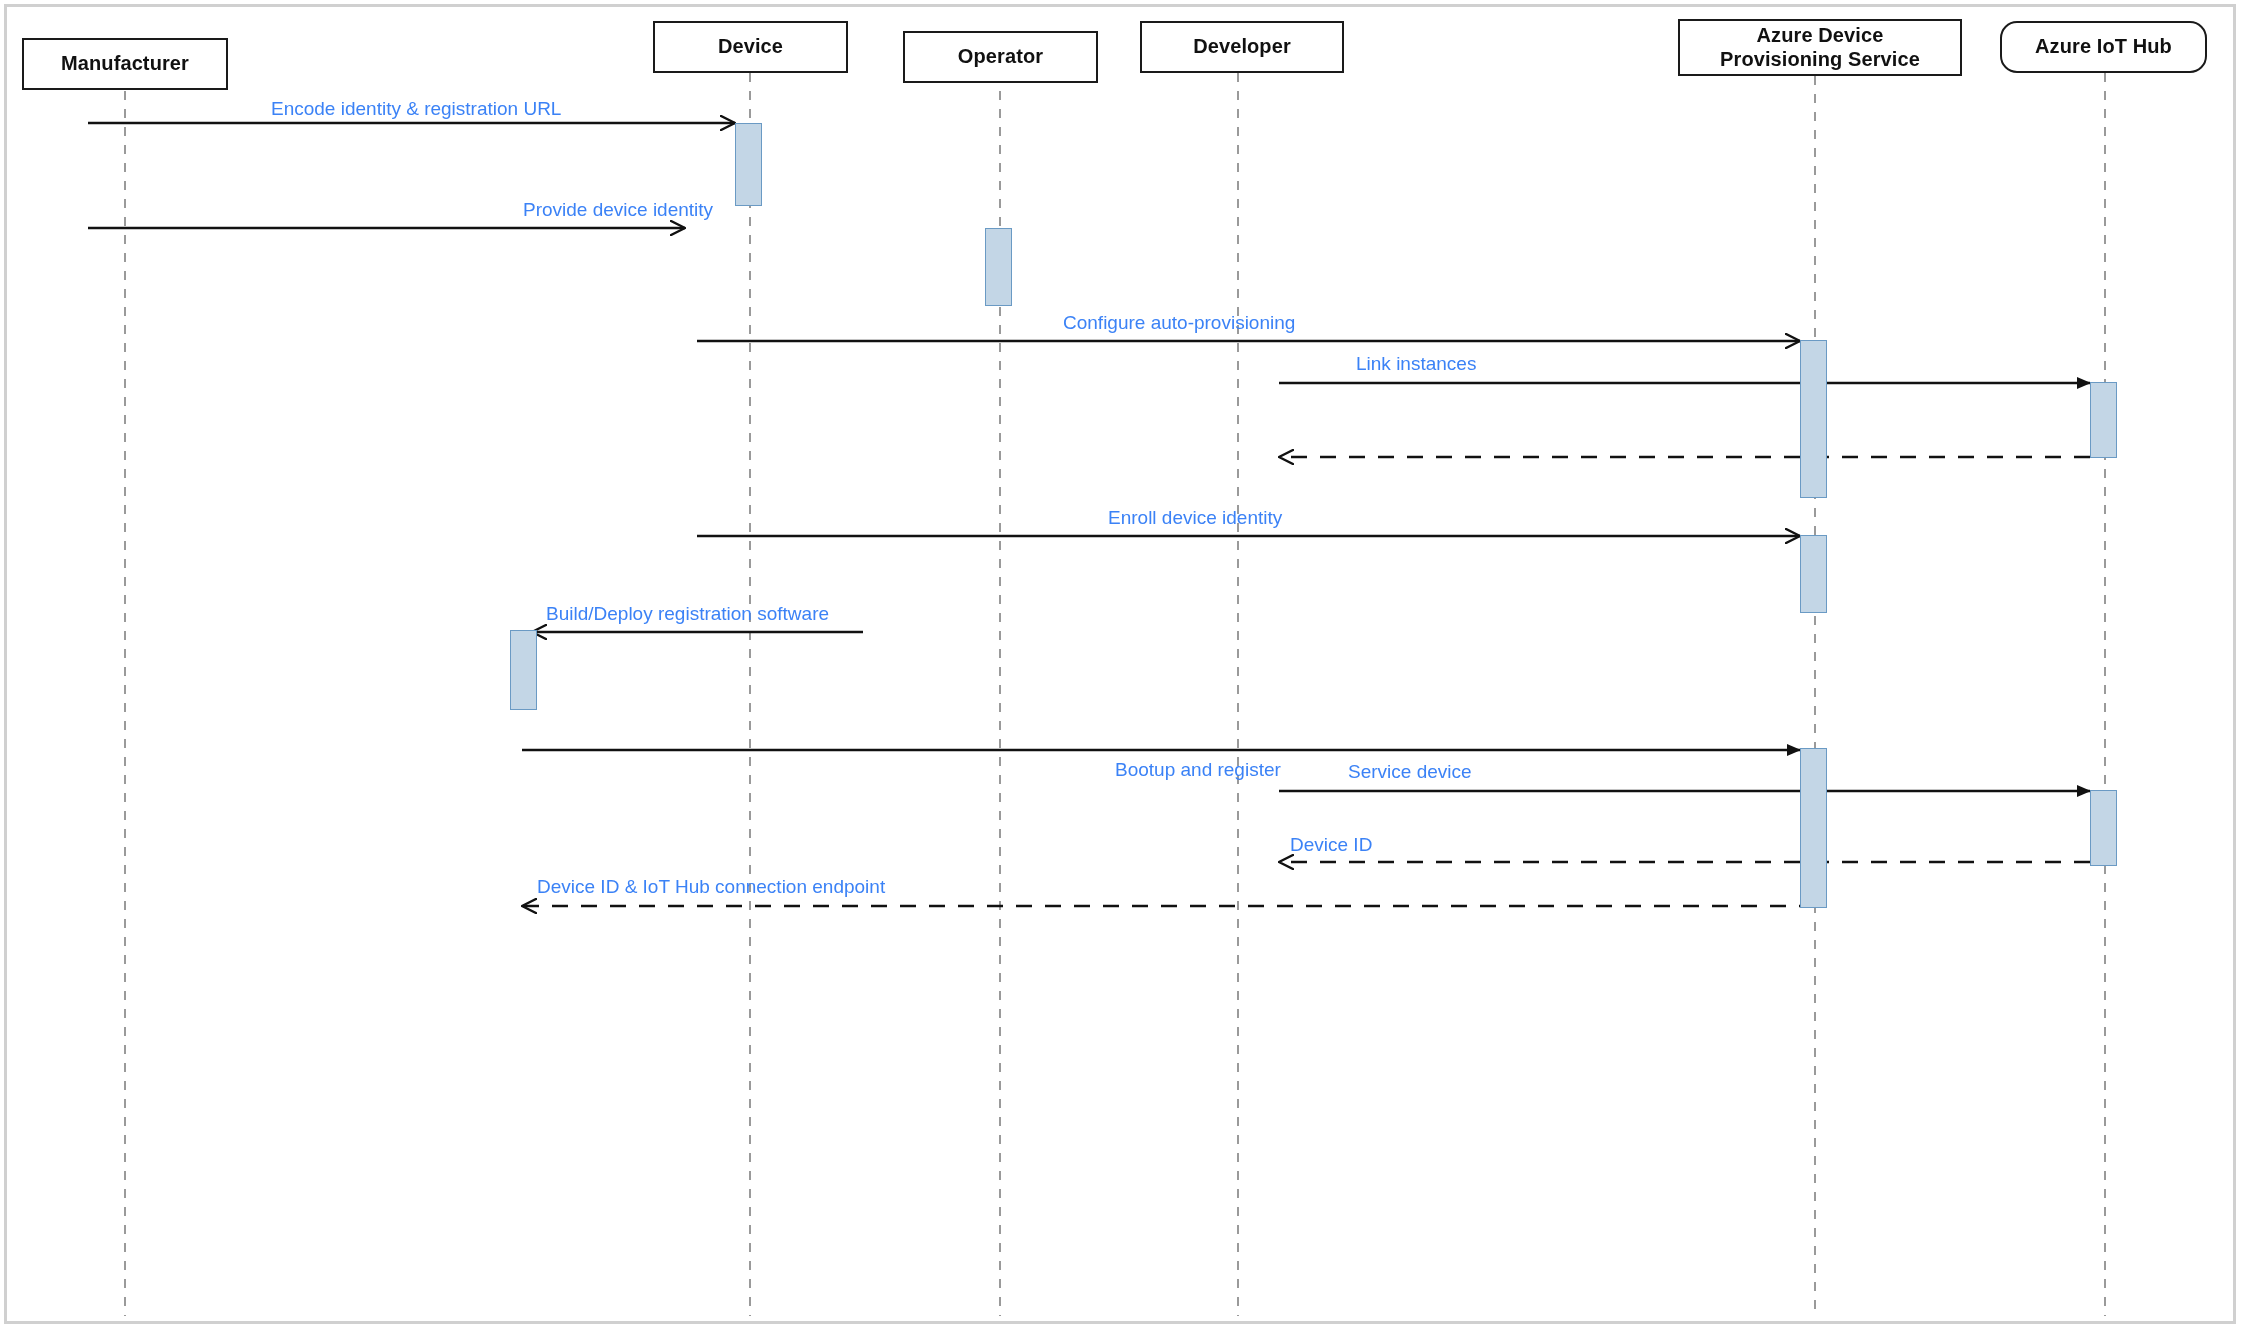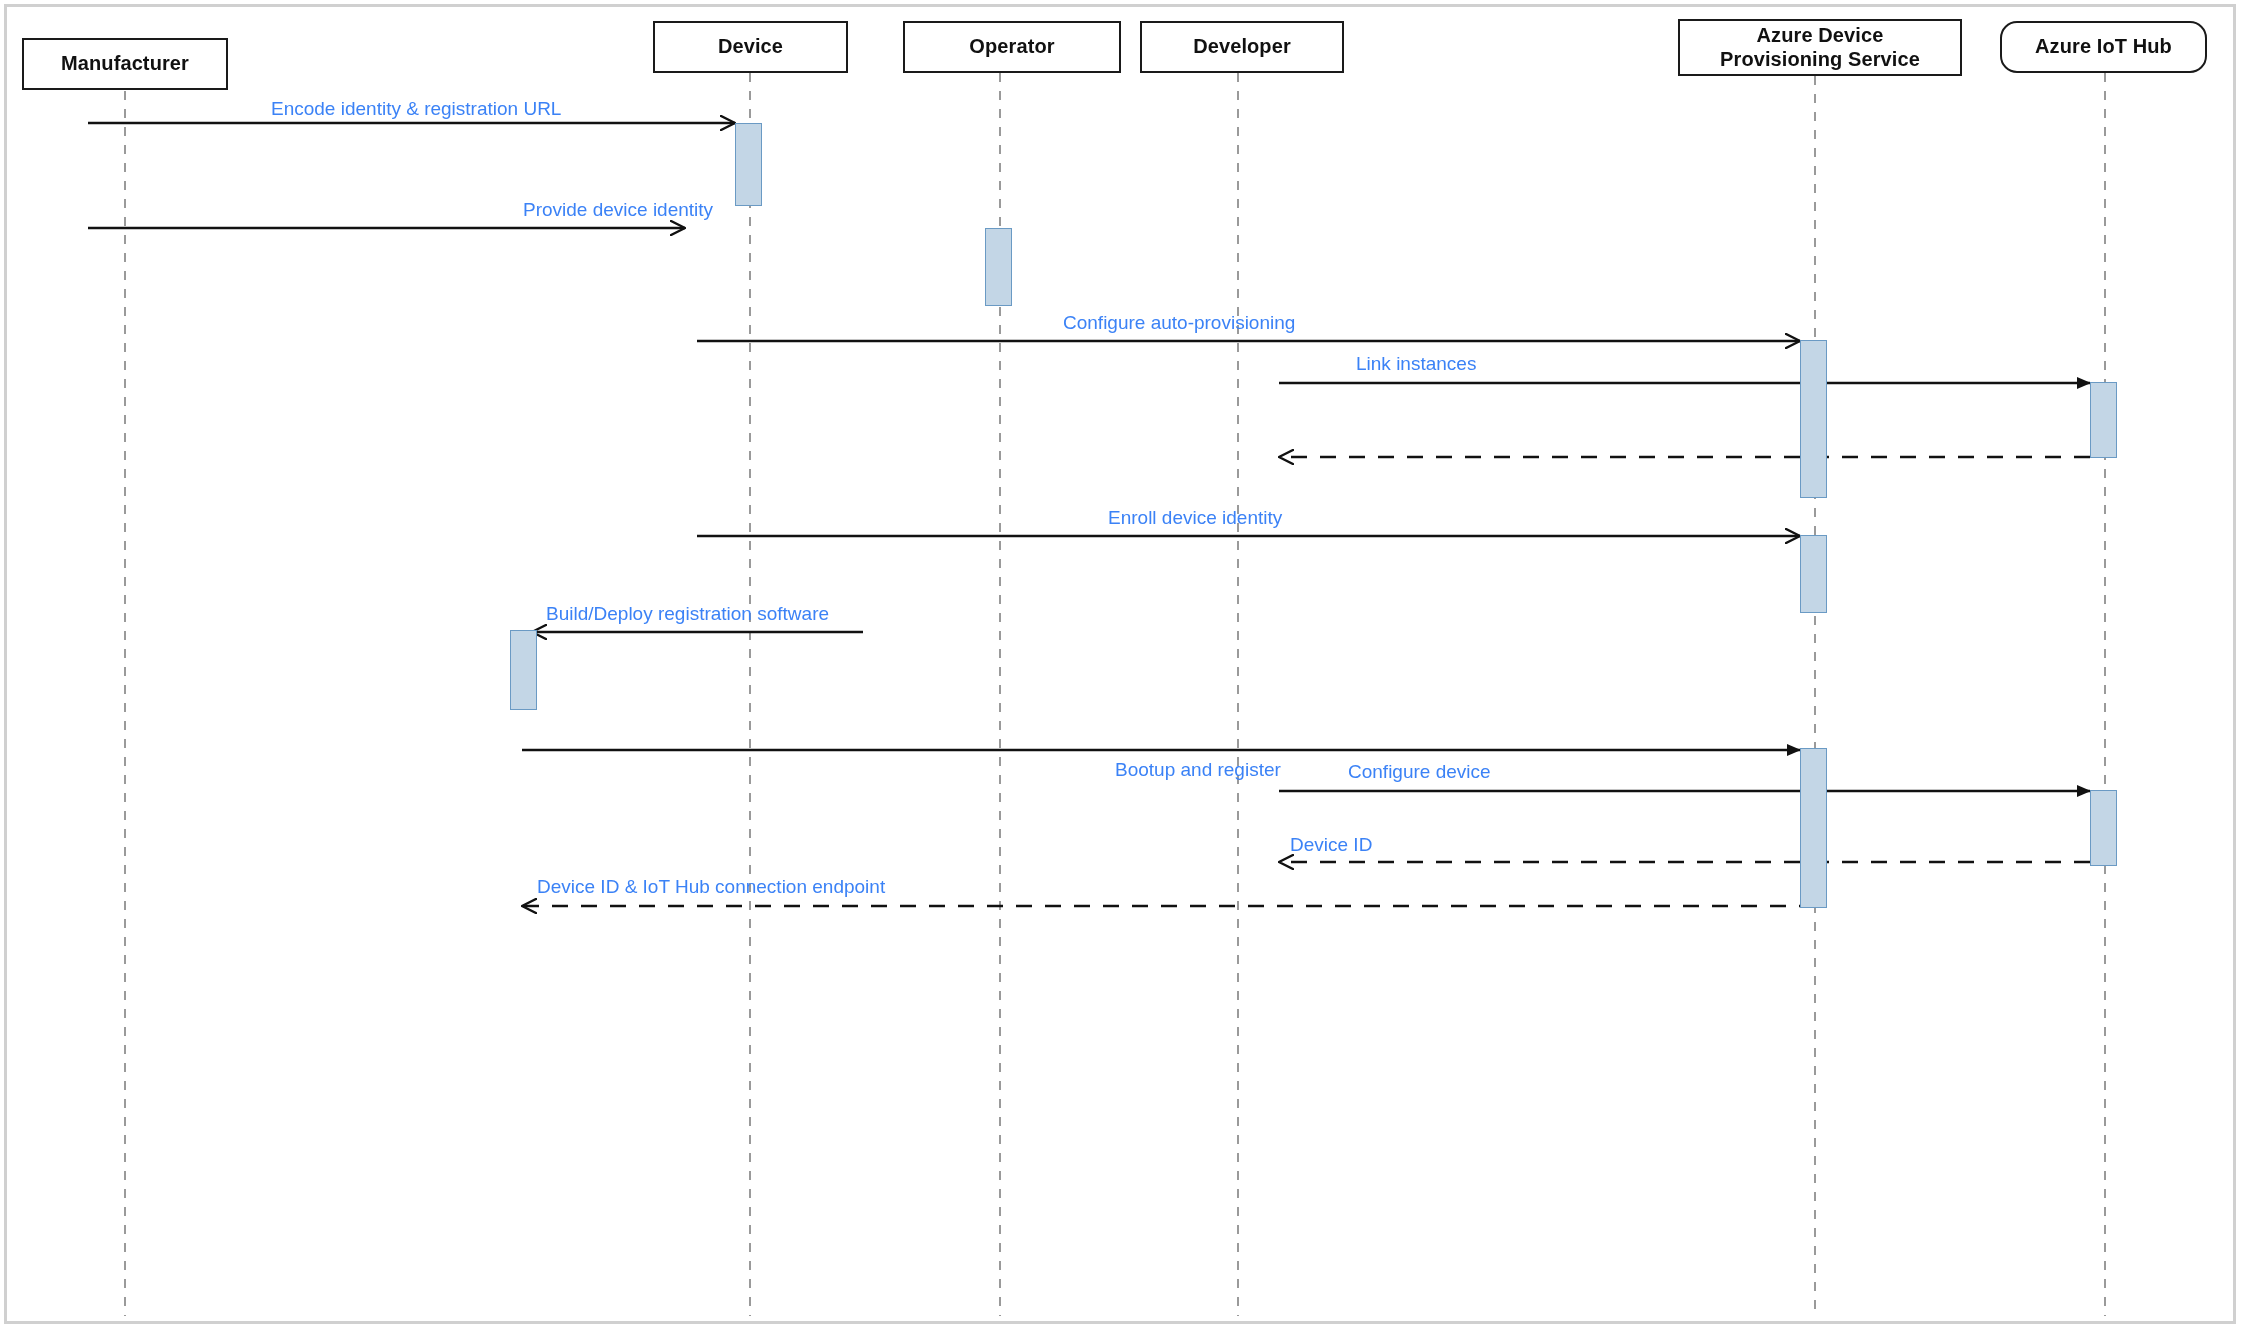--- a/index.html
+++ b/index.html
@@ -70,21 +70,21 @@
         <line x1="1815" x2="522" y1="906" y2="906" stroke="#111111" stroke-width="2.6" stroke-dasharray="16 13" marker-end="url(#arrow-open-left)"></line>
       </g>
   </svg>
   <div id="boxes-layer">
       <div class="lifeline-box" style="left: 22px; top: 38px; width: 206px; height: 52px;">
         <span>Manufacturer</span>
       </div>
       <div class="lifeline-box" style="left: 653px; top: 21px; width: 195px; height: 52px;">
         <span>Device</span>
       </div>
-      <div class="lifeline-box" style="left: 903px; top: 21px; width: 218px; height: 52px;">
+      <div class="lifeline-box" style="left: 903px; top: 31px; width: 195px; height: 52px;">
         <span>Operator</span>
       </div>
       <div class="lifeline-box" style="left: 1140px; top: 21px; width: 204px; height: 52px;">
         <span>Developer</span>
       </div>
       <div class="lifeline-box" style="left: 1678px; top: 19px; width: 284px; height: 57px;">
         <span>Azure Device<br>Provisioning Service</span>
       </div>
       <div class="lifeline-box" style="left: 2000px; top: 21px; width: 207px; height: 52px; border-radius: 17px;">
         <span>Azure IoT Hub</span>
@@ -101,17 +101,17 @@
       <div class="activation" style="left: 2090px; top: 790px; width: 27px; height: 76px;"></div>
     </div>
   <div id="labels-layer">
       <div class="msg-label" style="left: 271px; top: 99px;">Encode identity &amp; registration URL</div>
       <div class="msg-label" style="left: 523px; top: 200px;">Provide device identity</div>
       <div class="msg-label" style="left: 1063px; top: 313px;">Configure auto-provisioning</div>
       <div class="msg-label" style="left: 1356px; top: 354px;">Link instances</div>
       <div class="msg-label" style="left: 1108px; top: 508px;">Enroll device identity</div>
       <div class="msg-label" style="left: 546px; top: 604px;">Build/Deploy registration software</div>
       <div class="msg-label" style="left: 1115px; top: 760px;">Bootup and register</div>
-      <div class="msg-label" style="left: 1348px; top: 762px;">Configure device</div>
+      <div class="msg-label" style="left: 1348px; top: 762px;">Service device</div>
       <div class="msg-label" style="left: 1290px; top: 835px;">Device ID</div>
       <div class="msg-label" style="left: 537px; top: 877px;">Device ID &amp; IoT Hub connection endpoint</div>
     </div>
 </div>
 
 </body></html>

